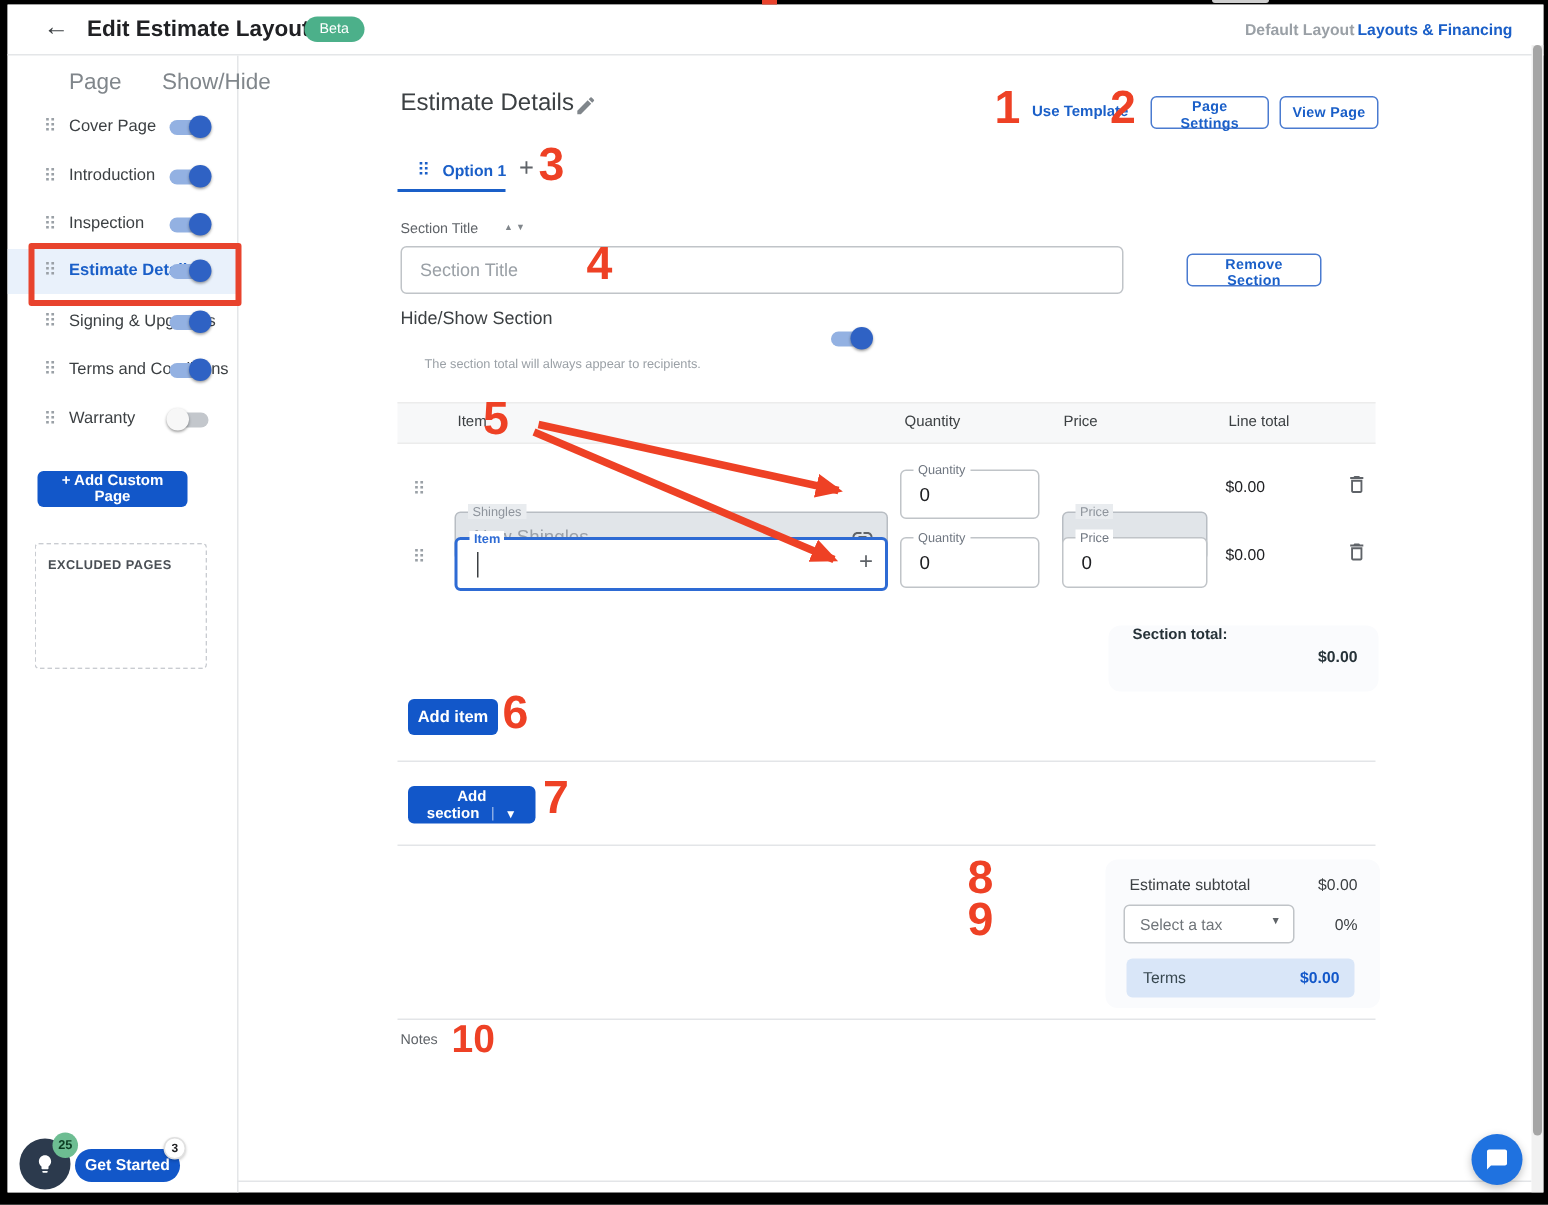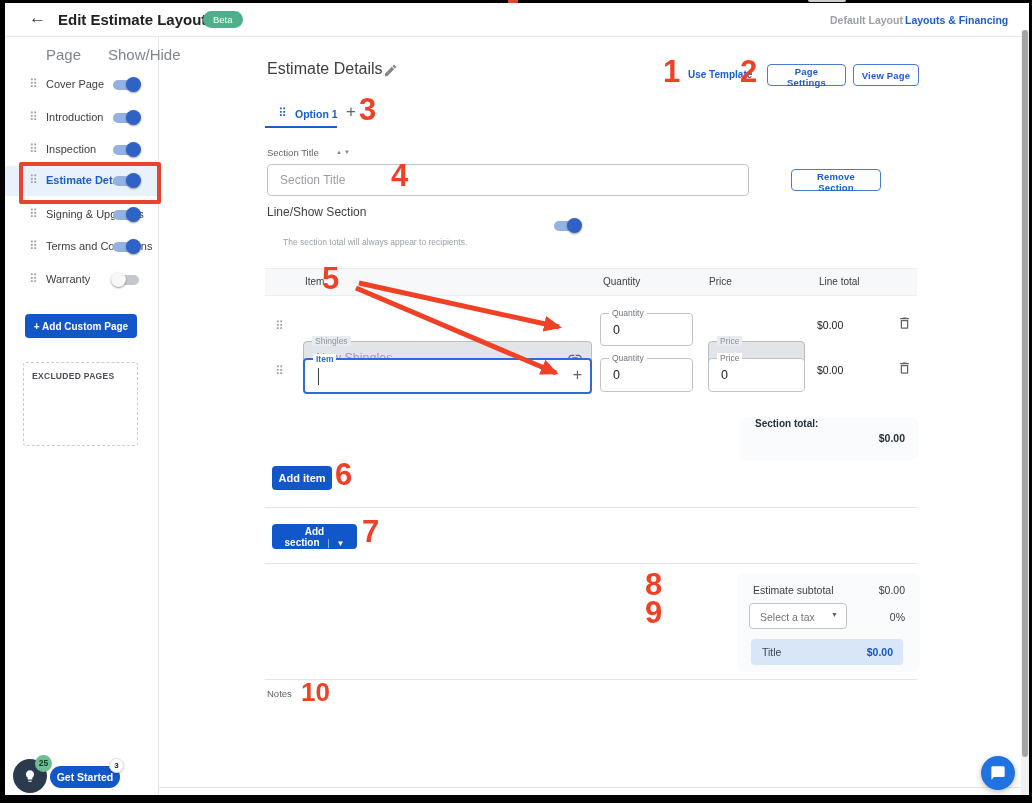--- a/index.html
+++ b/index.html
@@ -26,21 +26,21 @@
   .redbox{position:absolute;left:14px;top:126px;width:134px;height:34px;border:4px solid #e8432d;border-radius:2px;z-index:6;pointer-events:none;}
   
   .tog{position:absolute;width:30px;height:16px;cursor:pointer;}
   .tog .track{position:absolute;left:2px;top:3px;width:26px;height:10px;border-radius:6px;background:#c3c7cc;}
   .tog .thumb{position:absolute;top:0;width:15px;height:15px;border-radius:50%;background:#f7f7f7;
     box-shadow:0 1px 2px rgba(0,0,0,.4);left:0;}
   .tog.on .track{background:#93b1e2;}
   .tog.on .thumb{background:#2f62c4;left:15px;}
   .btn-primary{background:#1257c9;color:#fff;border:none;border-radius:4px;font-weight:700;
     font-family:"Liberation Sans",sans-serif;cursor:pointer;}
-  .addcustom{position:absolute;left:20px;top:278px;width:112px;height:24px;font-size:10px;}
+  .addcustom{position:absolute;left:20px;top:278px;width:100px;height:24px;font-size:10px;}
   .excl{position:absolute;left:18px;top:326px;width:113px;height:82px;border:1px dashed #c9ccd1;border-radius:3px;}
   .excl .t{position:absolute;left:8px;top:8px;font-size:8.5px;font-weight:700;color:#4a4f55;letter-spacing:.3px;}
   .excl .d{position:absolute;left:8px;top:22px;width:97px;font-size:9.5px;color:#9aa0a6;line-height:1.55;}
   
   .h1{position:absolute;left:262px;top:57px;font-size:16px;color:#3c4043;}
   .linkblue{color:#1a5fc8;font-weight:700;font-size:10px;cursor:pointer;}
   .btn-outline{position:absolute;border:1px solid #4a7bd0;border-radius:4px;background:#fff;color:#1a5fc8;
     font-size:9.5px;font-weight:700;font-family:"Liberation Sans",sans-serif;cursor:pointer;letter-spacing:.2px;}
   .tablabel{position:absolute;left:290px;top:105px;font-size:10.5px;font-weight:700;color:#1a5fc8;cursor:pointer;}
   .tabline{position:absolute;left:260px;top:123px;width:72px;height:2px;background:#1a5fc8;}
@@ -197,21 +197,21 @@
   <span class="red-num" style="left:354px;top:94px">3</span>
 
   <span class="abs minilabel" style="left:262px;top:144px">Section Title</span>
   <span class="sortarrows">▲▼</span>
   <div class="bigfield" style="left:262px;top:161px;width:482px;height:32px">
     <input type="text" placeholder="Section Title" style="">
   </div>
   <span class="red-num" style="left:386px;top:160px">4</span>
   <button class="btn-outline" style="left:786px;top:166px;width:90px;height:22px">Remove Section</button>
 
-  <span class="hslabel">Line/Show Section</span>
+  <span class="hslabel">Hide/Show Section</span>
   <span class="hssub">The section total will always appear to recipients.</span>
   <span class="tog on abs" style="left:547px;top:215px">
       <span class="track"></span>
       <span class="thumb"></span>
     </span>
 
   <div class="thead">
     <span class="th" style="left:40px">Item</span>
     <span class="th" style="left:338px">Quantity</span>
     <span class="th" style="left:444px">Price</span>
@@ -292,27 +292,27 @@
   <button class="btn-primary abs" style="left:267px;top:521px;width:85px;height:25px;font-size:10px">
     <span>Add section</span><span class="addsec-caret">▼</span>
   </button>
   <span class="red-num" style="left:357px;top:516px">7</span>
 
   <div class="divider" style="top:560px"></div>
 
   <div class="panel" style="left:732px;top:570px;width:183px;height:99px">
     <span class="abs" style="left:16px;top:11px;font-size:10.5px;color:#3c4043">Estimate subtotal</span>
     <span class="abs" style="right:15px;top:11px;font-size:10.5px;color:#3c4043">$0.00</span>
-    <div class="seltax" style="left:12px;top:30px;width:98px;height:26px">
+    <div class="seltax" style="left:12px;top:30px;width:114px;height:26px">
       <span class="abs" style="left:10px;top:7px;font-size:10.5px;color:#70757a">Select a tax</span>
       <span class="abs" style="right:8px;top:7px;font-size:7px;color:#5f6368">▼</span>
     </div>
     <span class="abs" style="right:15px;top:38px;font-size:10.5px;color:#3c4043">0%</span>
     <div class="totrow" style="left:14px;top:66px;width:152px;height:26px">
-      <span class="abs" style="left:11px;top:7px;font-size:10.5px;color:#37474f">Title</span>
+      <span class="abs" style="left:11px;top:7px;font-size:10.5px;color:#37474f">Terms</span>
       <span class="abs" style="right:10px;top:7px;font-size:10.5px;font-weight:700;color:#1257c9">$0.00</span>
     </div>
   </div>
   <span class="red-num" style="left:640px;top:569px">8</span>
   <span class="red-num" style="left:640px;top:597px">9</span>
 
   <div class="divider" style="top:676px"></div>
 
   <span class="abs minilabel" style="left:262px;top:685px">Notes</span>
   <span class="red-num" style="left:296px;top:676px;font-size:26px">10</span>

